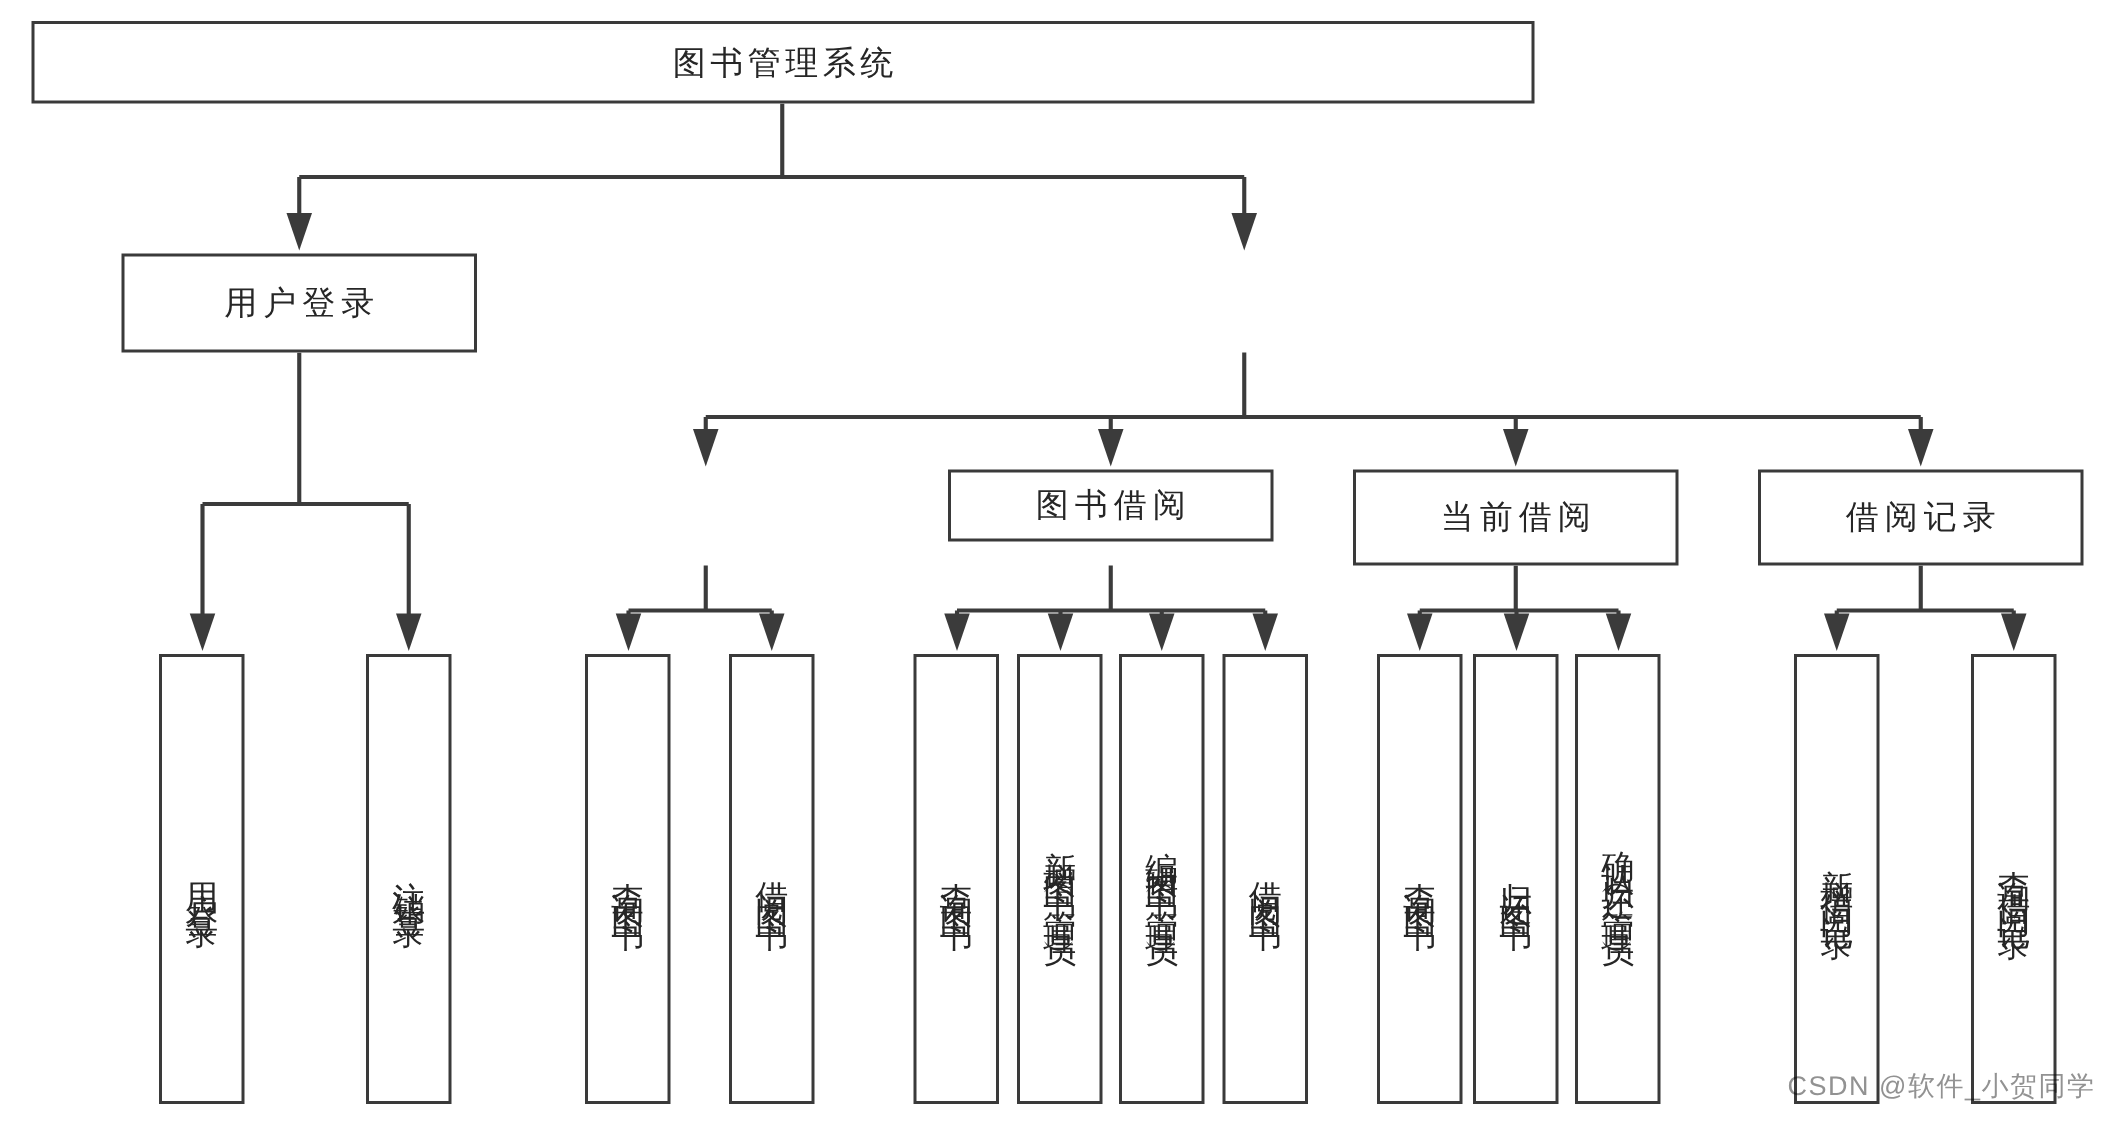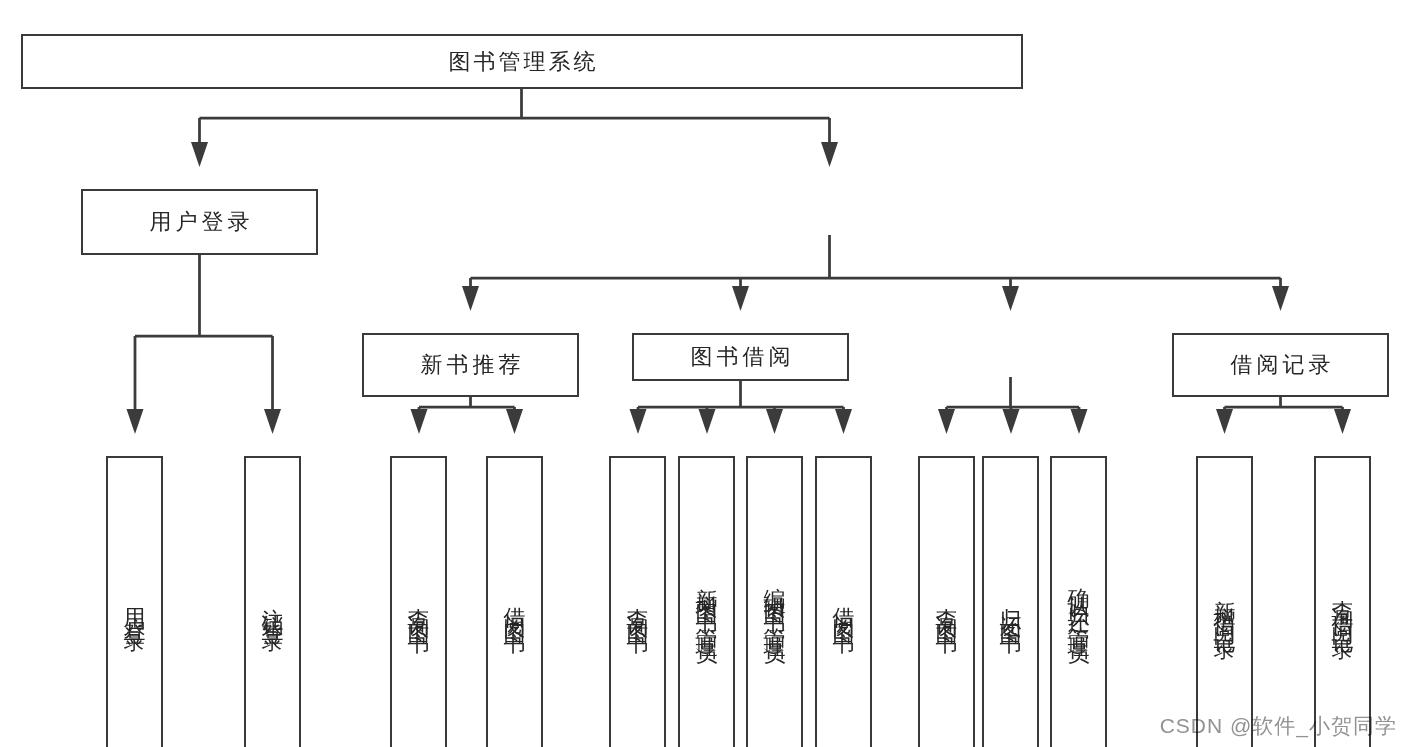--- a/index.html
+++ b/index.html
@@ -37,21 +37,20 @@
     stroke: none;
   }
   .box {
     position: absolute;
     background: #ffffff;
     border: 2.5px solid var(--border);
     display: flex;
     align-items: center;
     justify-content: center;
     color: var(--text);
-    margin-top: 20px;
   }
   .h-label {
     font-size: 22px;
     letter-spacing: 4px;
     text-indent: 4px; 
     white-space: nowrap;
     color: var(--text);
   }
   .root-label { letter-spacing: 3px; text-indent: 3px; }
   .v-label {
@@ -59,21 +58,21 @@
     text-orientation: mixed;
     font-size: 22px;
     letter-spacing: 8px;
     white-space: nowrap;
     color: var(--text);
   }
   .watermark {
     position: absolute;
     right: 8px;
     top: 712px;
-    font-size: 21px;
+    font-size: 18px;
     letter-spacing: 1px;
     color: var(--watermark);
     mix-blend-mode: multiply;
     white-space: nowrap;
   }
 </style>
 </head>
 <body>
 
 <div class="stage">
@@ -115,25 +114,25 @@
   </svg>
 
   <div class="box" style="left:21px; top:14px; width:1002px; height:55px">
     <span class="h-label root-label">图书管理系统</span>
   </div>
 
   <div class="box" style="left:81px; top:169px; width:237px; height:66px">
     <span class="h-label">用户登录</span>
   </div>
 
-  <div class="box" style="left:362px; top:313px; width:217px; height:64px">
-    <span class="h-label">新书推荐</span>
-  </div>
   <div class="box" style="left:632px; top:313px; width:217px; height:48px">
     <span class="h-label">图书借阅</span>
+  </div>
+  <div class="box" style="left:902px; top:313px; width:217px; height:64px">
+    <span class="h-label">当前借阅</span>
   </div>
   <div class="box" style="left:1172px; top:313px; width:217px; height:64px">
     <span class="h-label">借阅记录</span>
   </div>
 
   <div class="box" style="left:106px; top:436px; width:57px; height:300px">
     <span class="v-label">用户登录</span>
   </div>
   <div class="box" style="left:244px; top:436px; width:57px; height:300px">
     <span class="v-label">注销登录</span>

